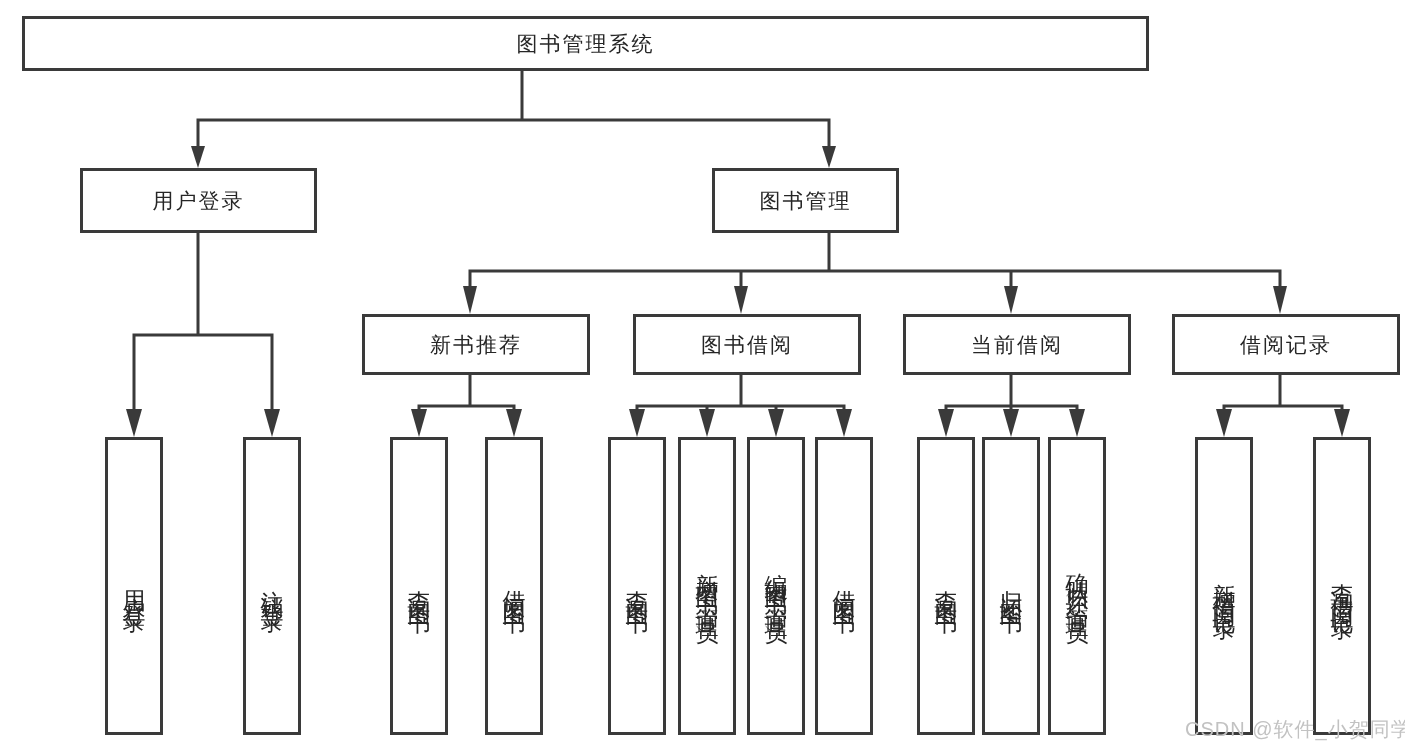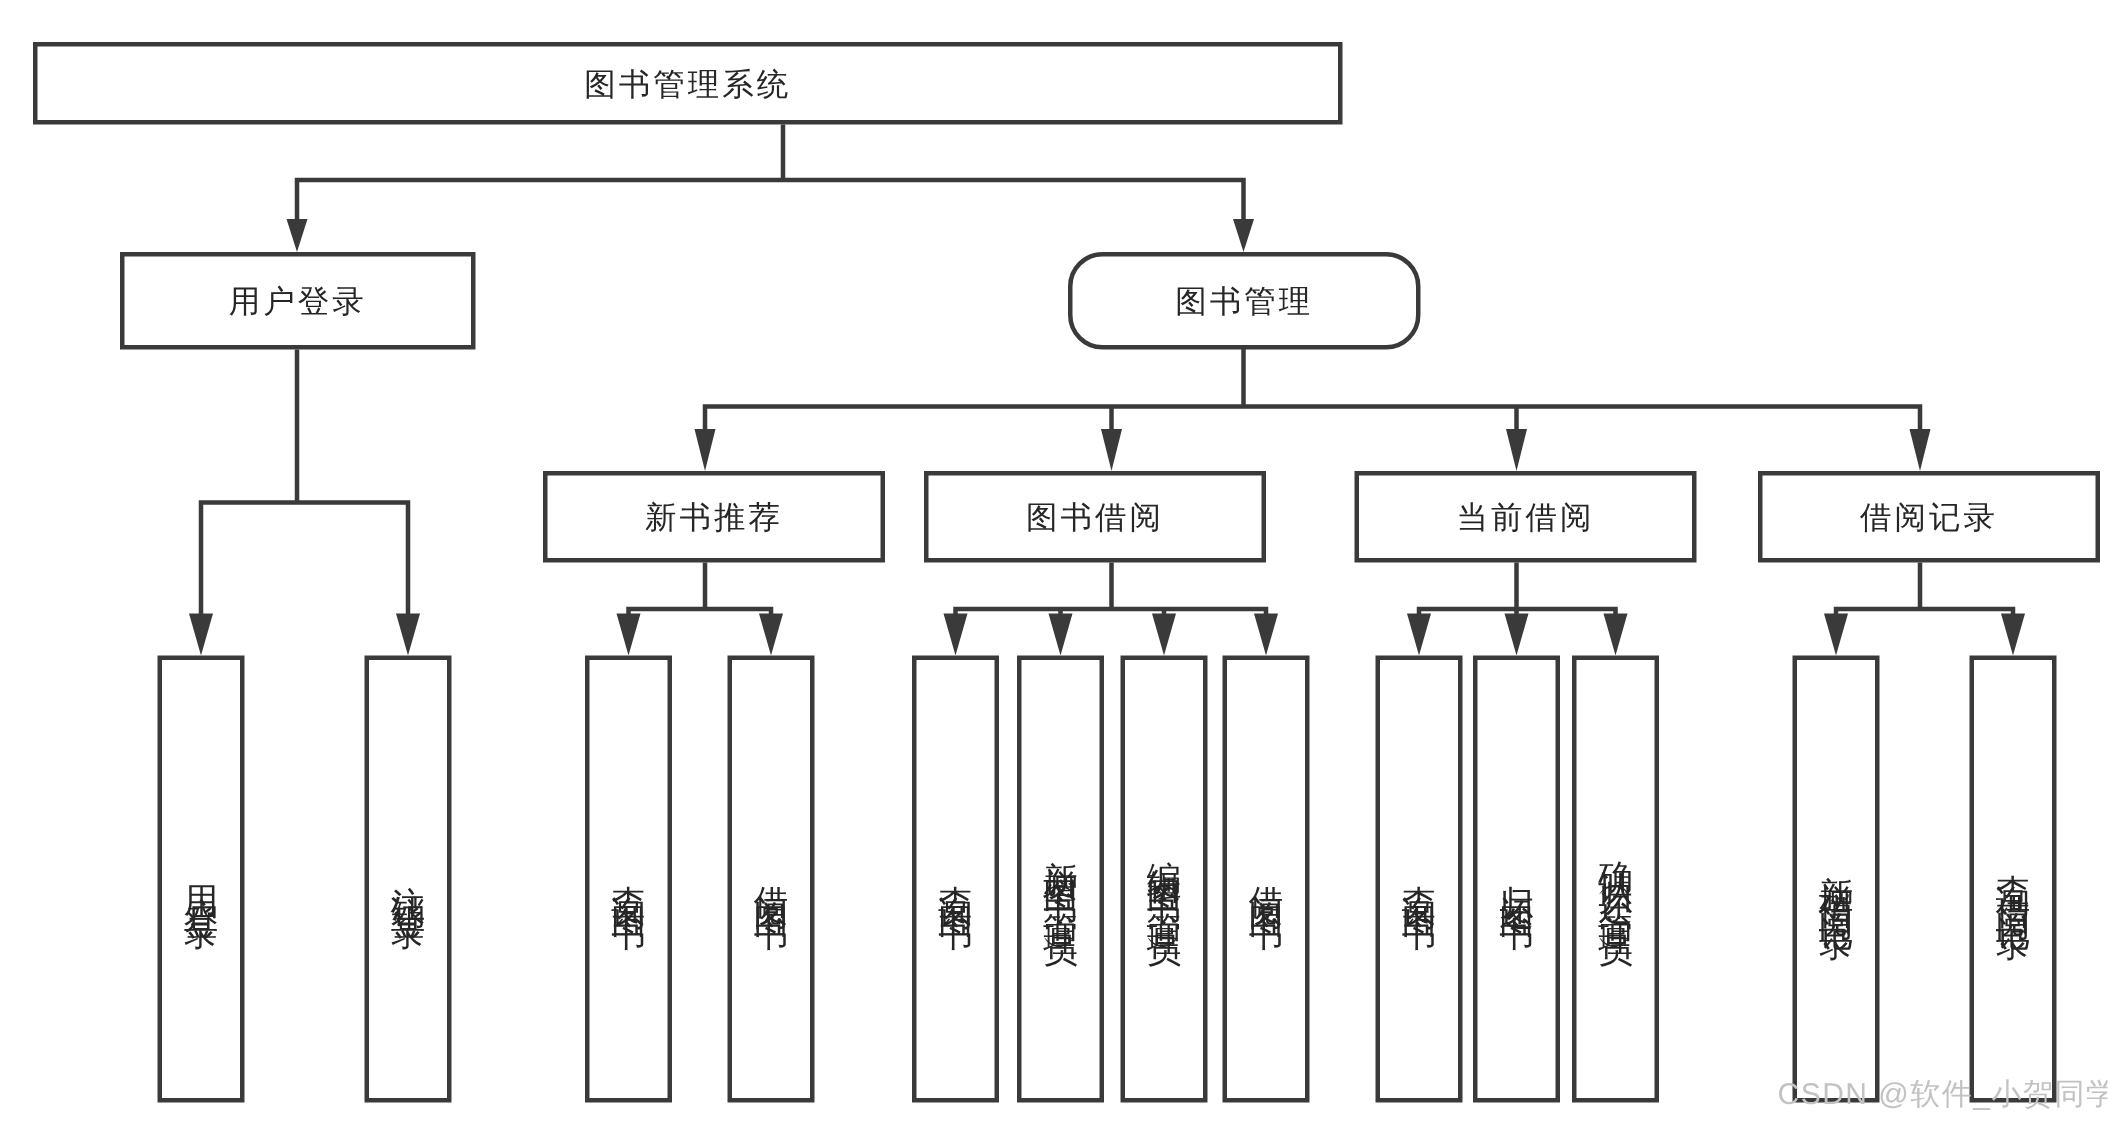--- a/index.html
+++ b/index.html
@@ -22,25 +22,25 @@
   .hbox{
     position:absolute;
     background:#fff;
     border:3px solid var(--line);
     box-sizing:border-box;
     display:flex;align-items:center;justify-content:center;
     color:var(--text);
     font-size:21px;letter-spacing:2px;
     white-space:nowrap;
   }
-  .root{left:22px;top:28px;width:873px;height:55px;}
+  .root{left:22px;top:16px;width:1127px;height:55px;}
   .l2a{left:80px;top:168px;width:237px;height:65px;}
-  .l2b{left:712px;top:168px;width:235px;height:65px;border-radius:23px;}
+  .l2b{left:712px;top:168px;width:187px;height:65px;}
   .l3{top:314px;width:228px;height:61px;}
-  .l3a{left:362px;} .l3b{left:616px;} .l3c{left:903px;} .l3d{left:1172px;text-align:right;}
+  .l3a{left:362px;} .l3b{left:633px;} .l3c{left:903px;} .l3d{left:1172px;text-align:right;}
   .vbox{
     position:absolute;
     top:437px;width:58px;height:298px;
     background:#fff;
     border:3px solid var(--line);
     box-sizing:border-box;
     display:flex;align-items:center;justify-content:center;
     writing-mode:vertical-rl;text-orientation:mixed;
     color:var(--text);
     font-size:23px;letter-spacing:7px;

